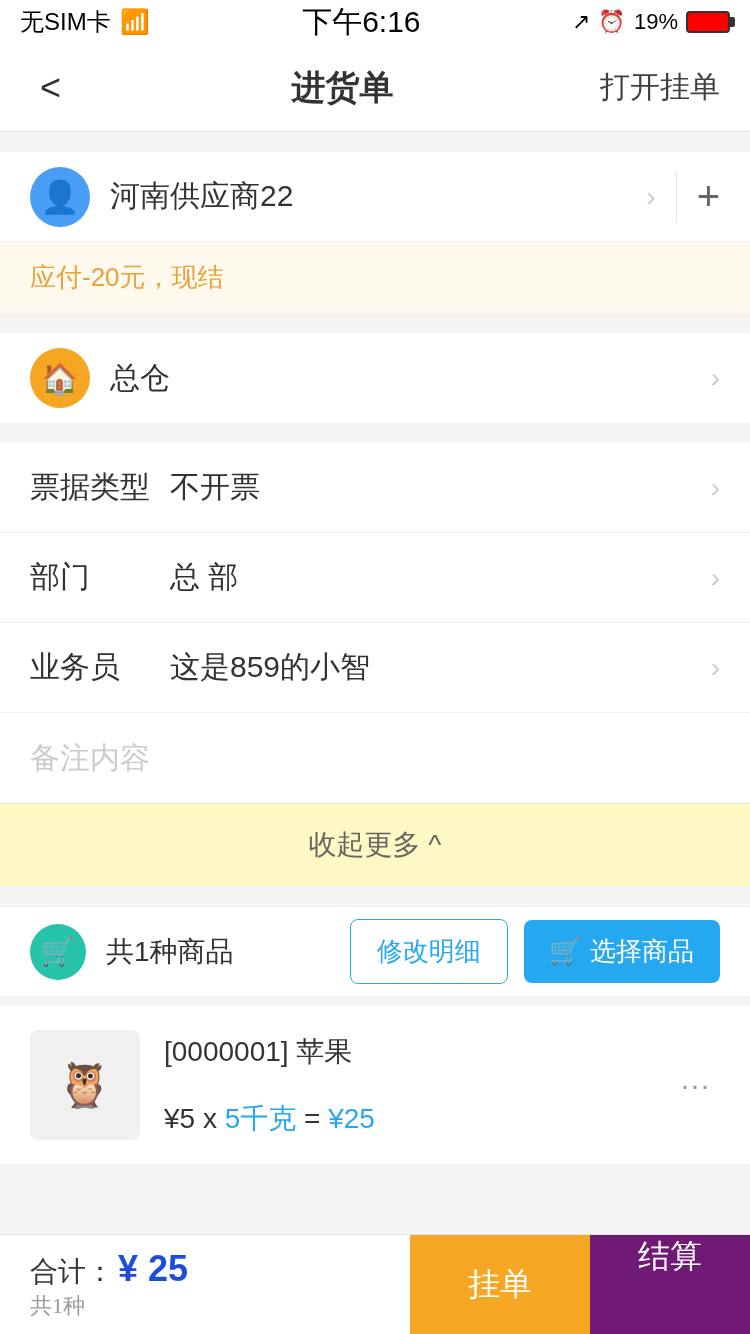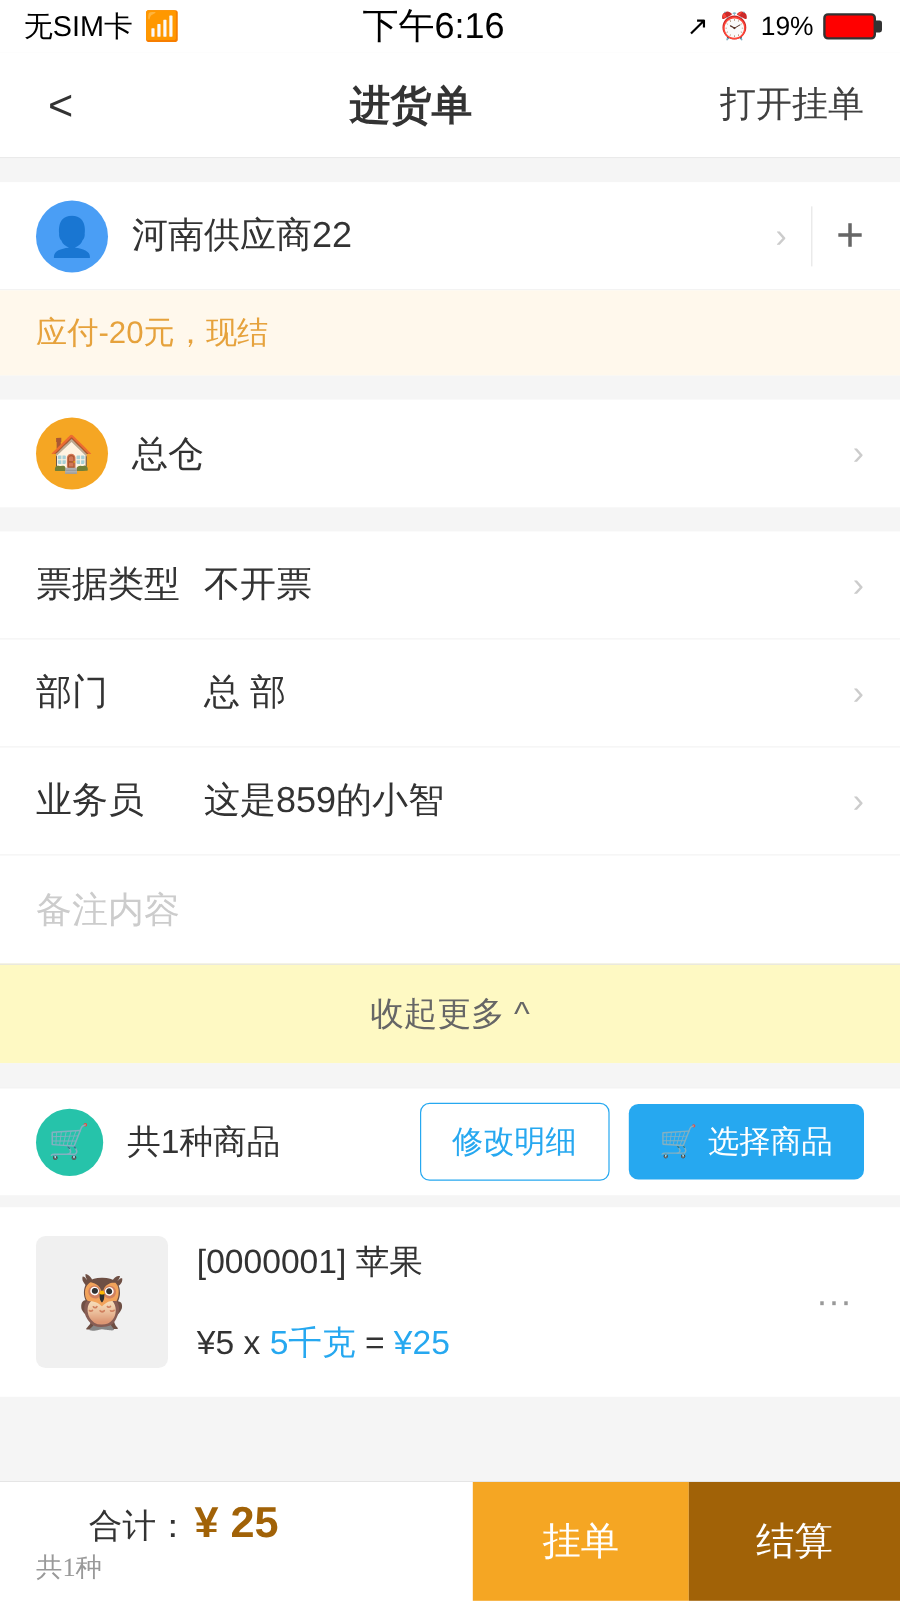--- a/index.html
+++ b/index.html
@@ -306,37 +306,36 @@
       background: #fff;
       border-top: 1px solid #e5e5e5;
     }
     .footer-total {
       flex: 1;
       display: flex;
       flex-direction: column;
       justify-content: center;
       padding: 0 30px;
     }
-    .total-amount { font-size: 36px; color: #a16207; font-weight: 600; }
+    .total-amount { font-size: 36px; color: #1d4ed8; font-weight: 600; }
     .total-sub { font-size: 22px; color: #999; font-family: Liberation Serif, serif; }
     .footer-btn-hang {
       width: 180px;
       background: #f5a623;
       display: flex;
       align-items: center;
       justify-content: center;
       font-size: 32px;
       color: #fff;
       cursor: pointer;
     }
     .footer-btn-checkout {
-      width: 176px;
-      background: #a16207;
-      display: flex;
-      align-items: center;
+      width: 160px;
+      background: #701a75;
+      display: flex;
       justify-content: center;
       font-size: 32px;
       color: #fff;
       cursor: pointer;
     }
 
     .main-content {
       padding-bottom: 110px;
     }
   </style>
@@ -454,21 +453,21 @@
         <span class="price-highlight">¥25</span>
       </div>
     </div>
     <span class="more-btn">···</span>
   </div>
 
 </div>
 
 <div class="footer">
   <div class="footer-total">
-    <div style="display:flex;align-items:baseline;gap:4px;margin-left:44px;">
+    <div style="display:flex;align-items:baseline;gap:4px;">
       <span>合计：</span>
       <span class="total-amount">¥ 25</span>
     </div>
     <span class="total-sub">共1种</span>
   </div>
   <div class="footer-btn-hang">
     <span>挂单</span>
   </div>
   <div class="footer-btn-checkout">
     <span>结算</span>

